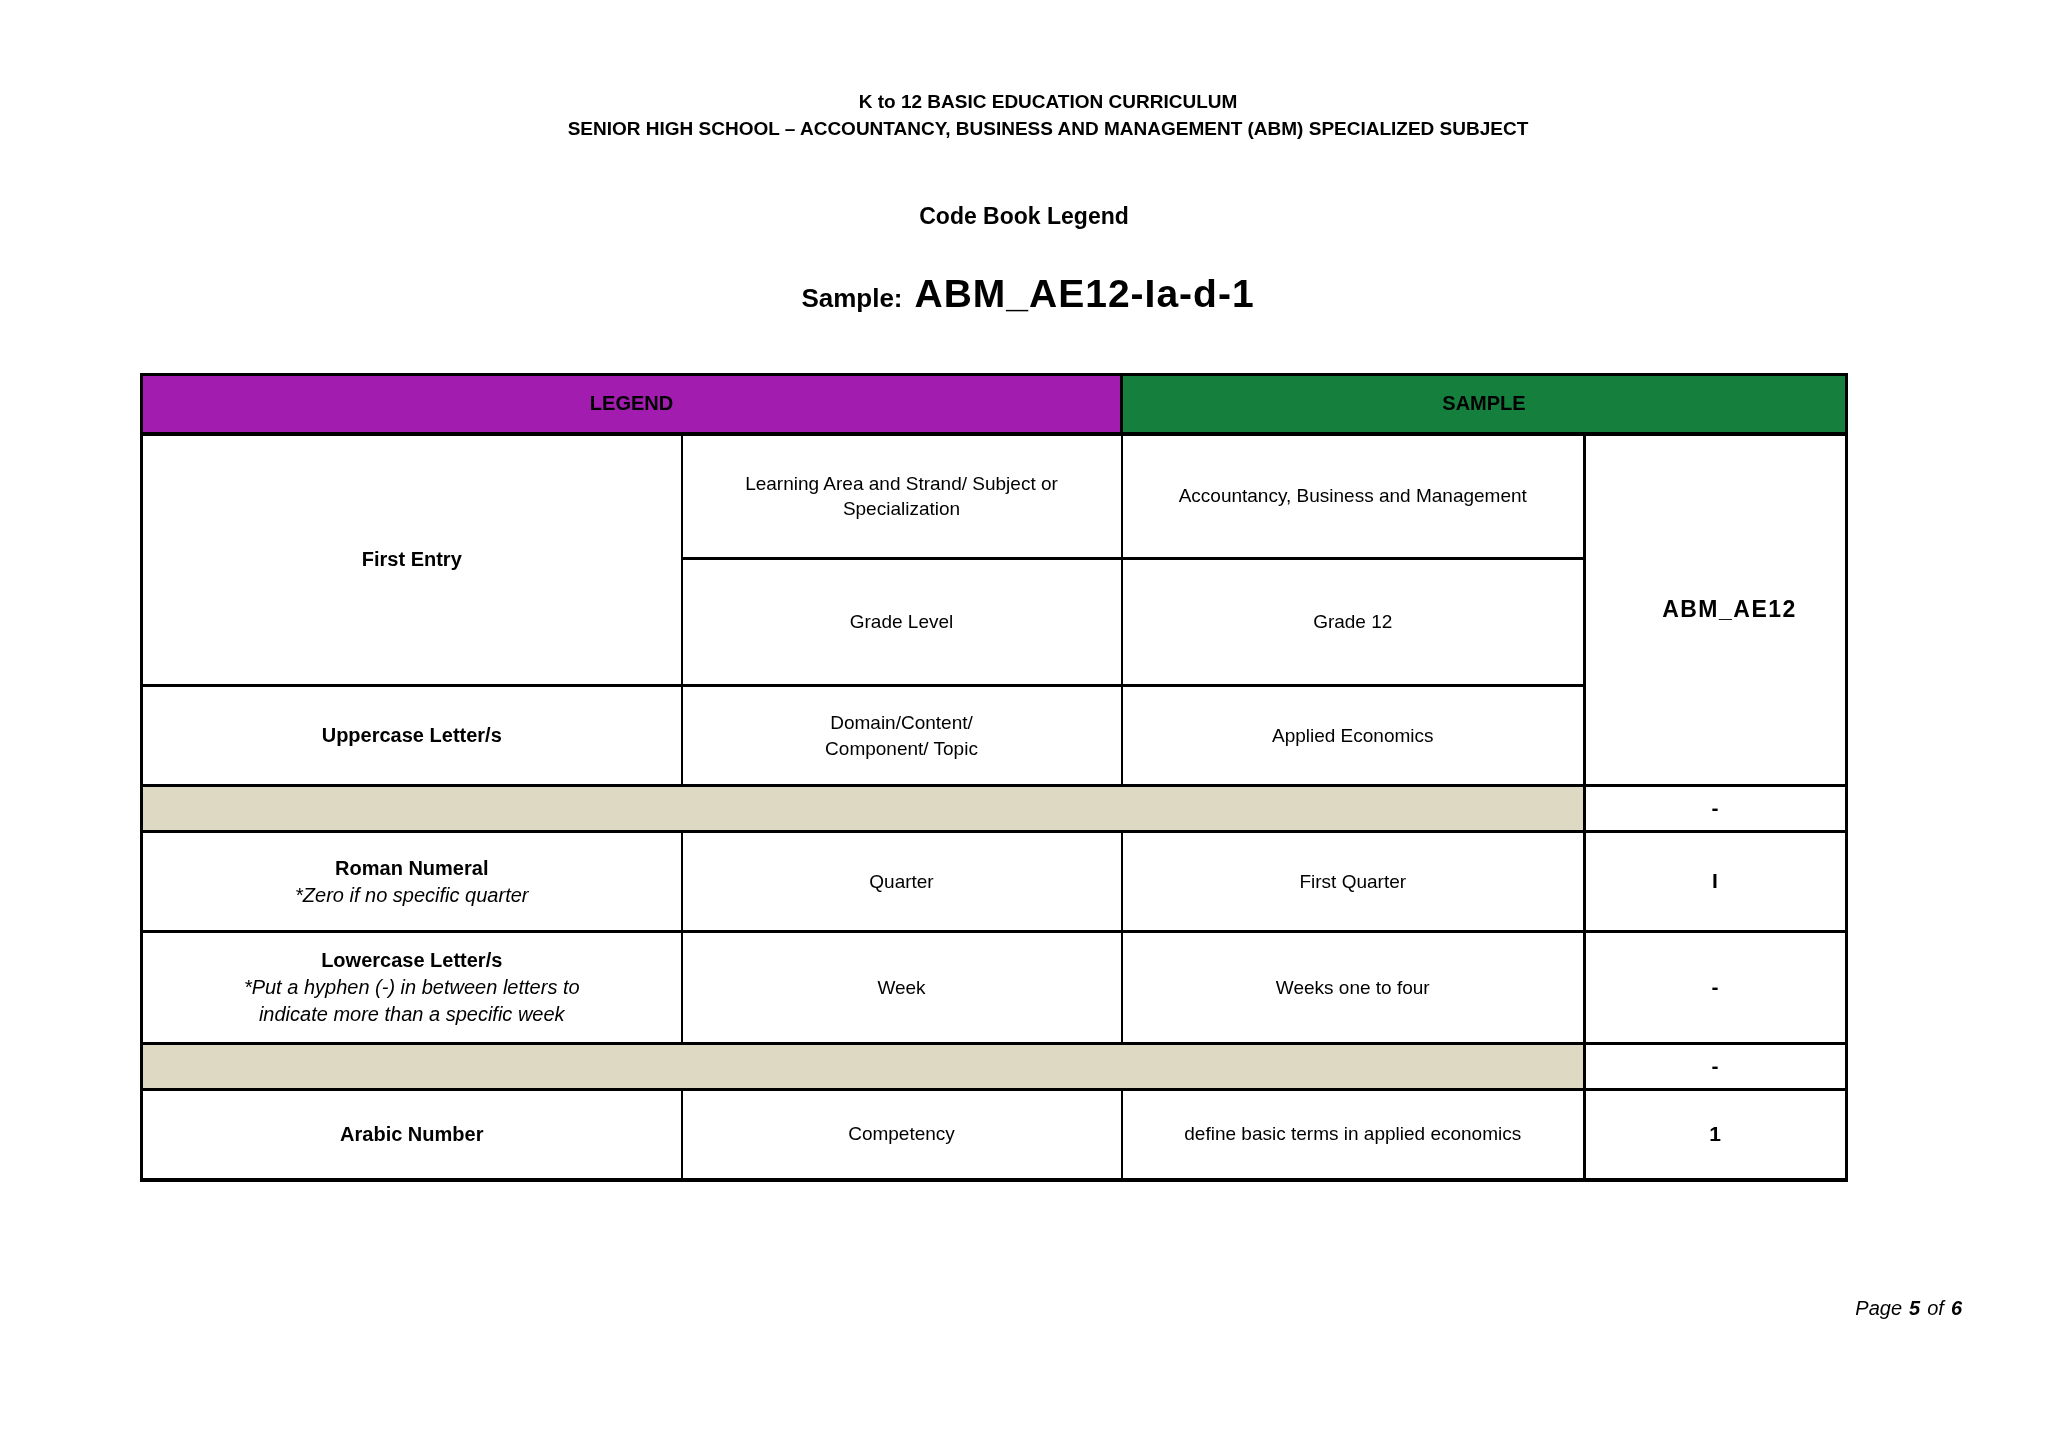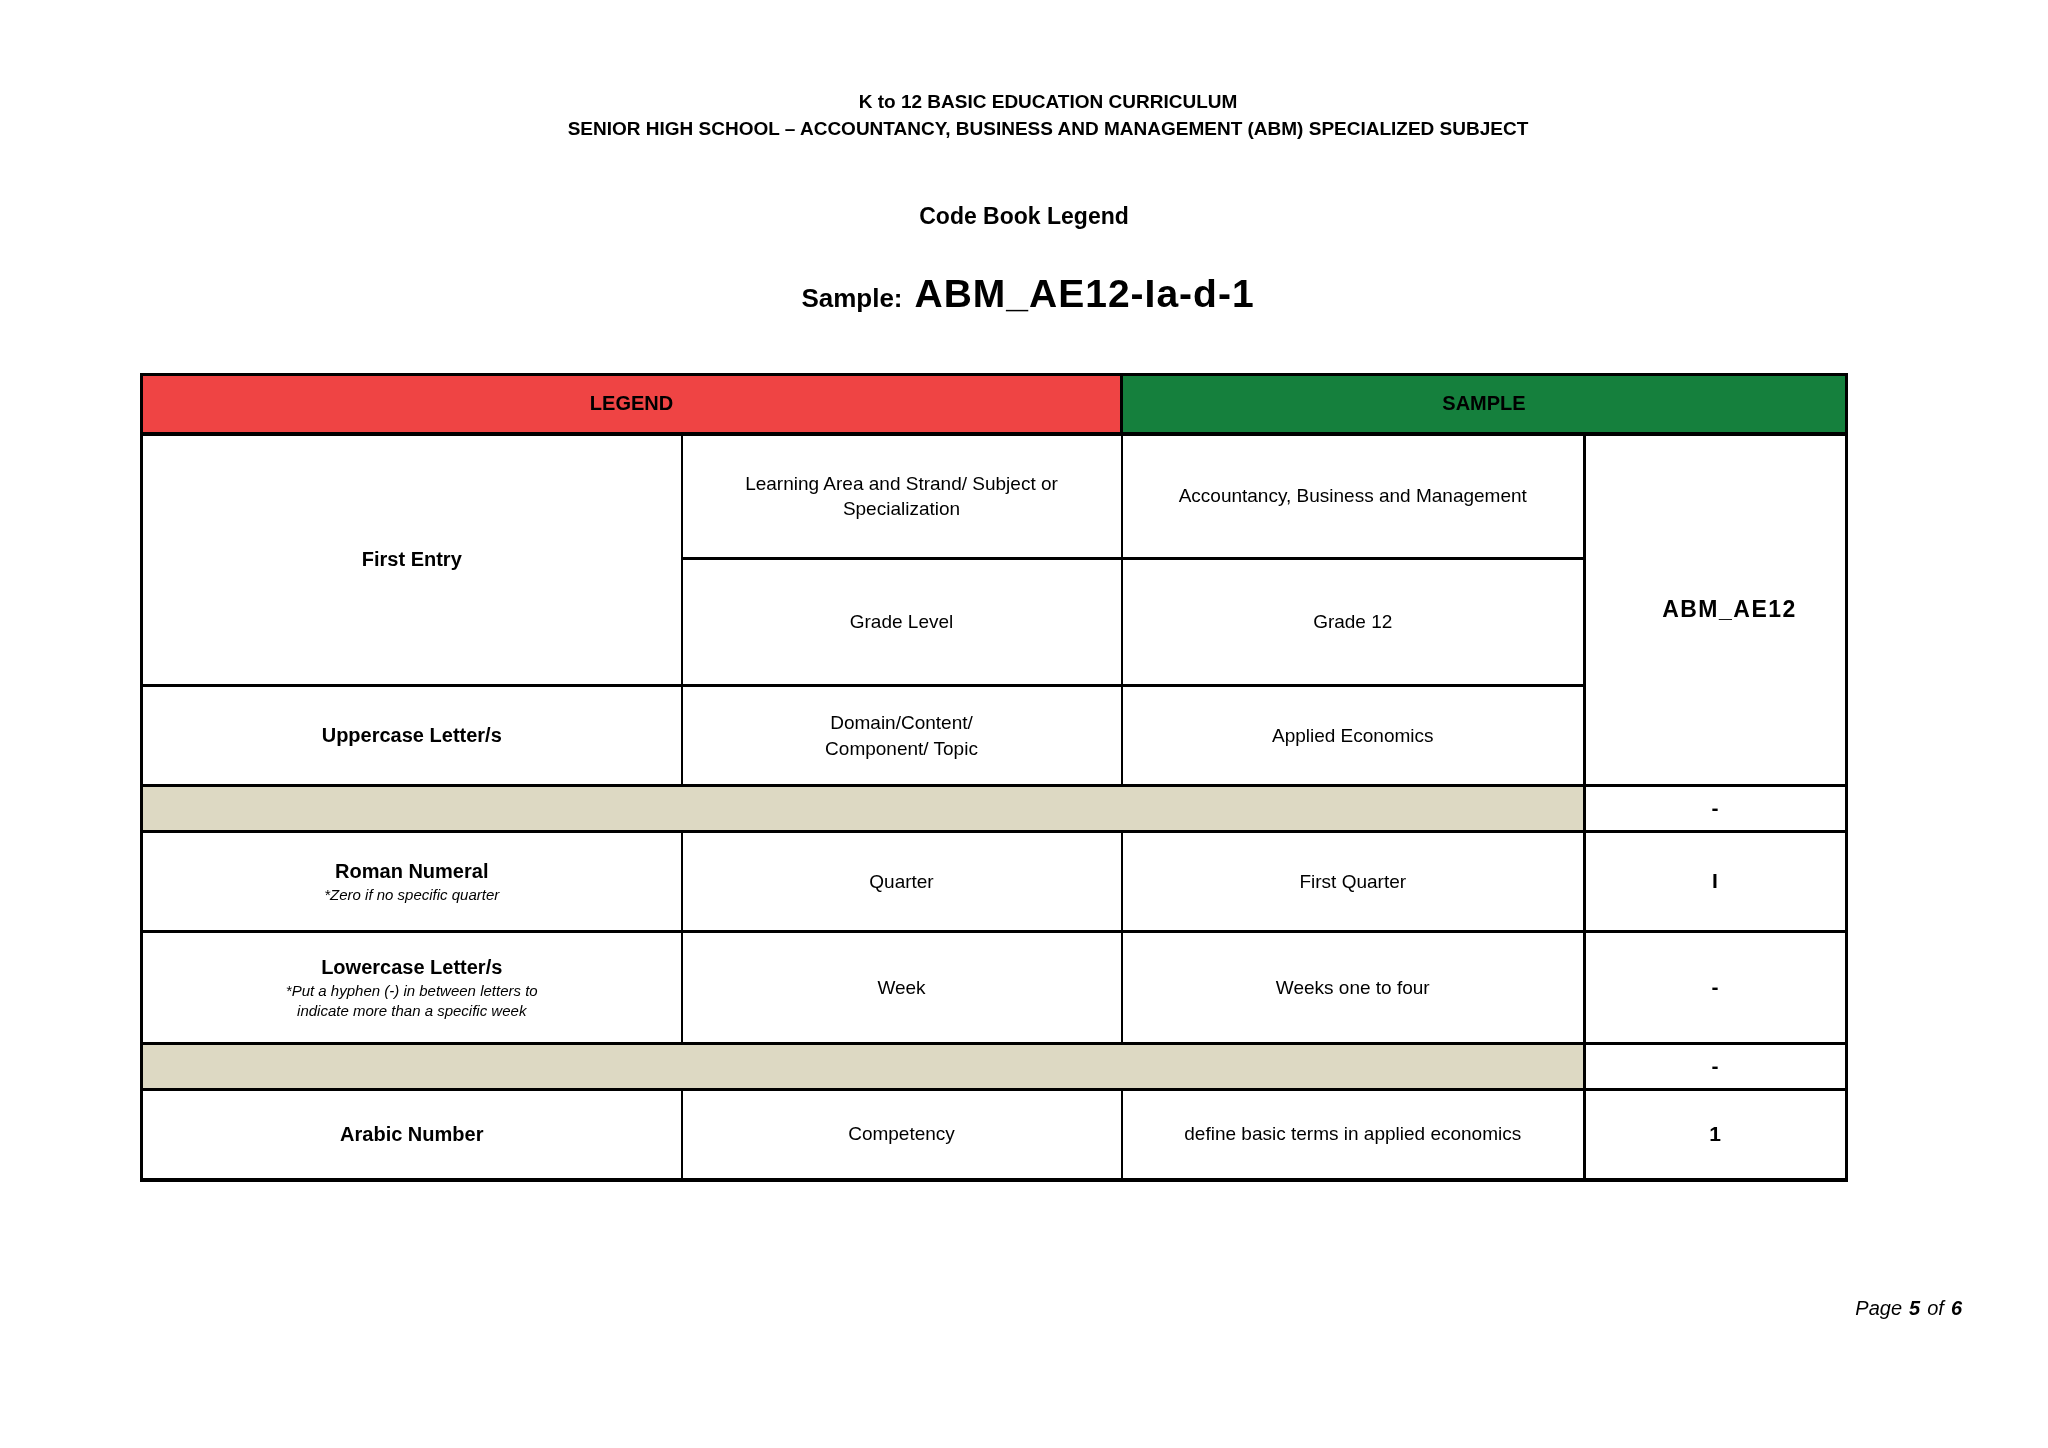--- a/index.html
+++ b/index.html
@@ -41,21 +41,21 @@
     padding: 4px 12px;
     font-size: 19px;
     line-height: 1.35;
   }
   .legend-table td.th {
     font-weight: bold; font-size: 20px;
     border-bottom-width: 4px;
   }
   .legend-table td.col4 { border-left-width: 3px; }
   .legend-table td.label, .legend-table .label { font-weight: bold; font-size: 20px; }
-  .legend-table .note { font-style: italic; font-weight: normal; font-size: 15px; white-space: pre-line; }
+  .legend-table .note { font-style: italic; font-weight: normal; font-size: 20px; white-space: pre-line; }
   .legend-table td.wrap { white-space: pre-line; }
   .legend-table td.code { font-weight: bold; font-size: 21px; letter-spacing: 1px; }
   .legend-table td.first-code { font-weight: bold; font-size: 23px; letter-spacing: 1.5px; padding-left: 40px; }
 
   tr.rh-head { height: 59px; }
   tr.rh1 { height: 125px; }
   tr.rh2 { height: 127px; }
   tr.rh3 { height: 100px; }
   tr.rsep { height: 46px; }
   tr.rh5 { height: 100px; }
@@ -92,21 +92,21 @@
 
   <table class="legend-table">
     <colgroup>
       <col style="width:540px">
       <col style="width:440px">
       <col style="width:463px">
       <col style="width:262px">
     </colgroup>
     <tbody>
       <tr class="rh-head">
-        <td colspan="2" class="th" style="background-color: #ef4444;">LEGEND</td>
+        <td colspan="2" class="th" style="background-color: #a21caf;">LEGEND</td>
         <td colspan="2" class="th col4" style="background-color: #15803d;">SAMPLE</td>
       </tr>
 
       <tr class="rh1">
         <td rowspan="2" class="label">First Entry</td>
         <td class="wrap">Learning Area and Strand/ Subject or
 Specialization</td>
         <td>Accountancy, Business and Management</td>
         <td rowspan="3" class="first-code col4">ABM_AE12</td>
       </tr>

